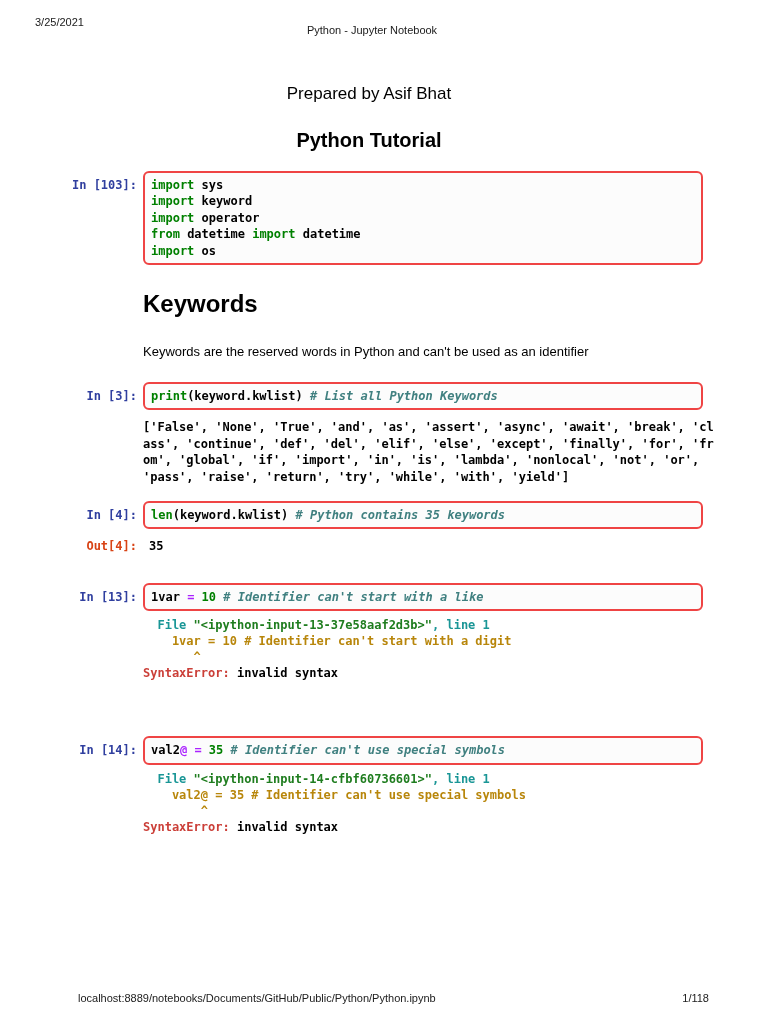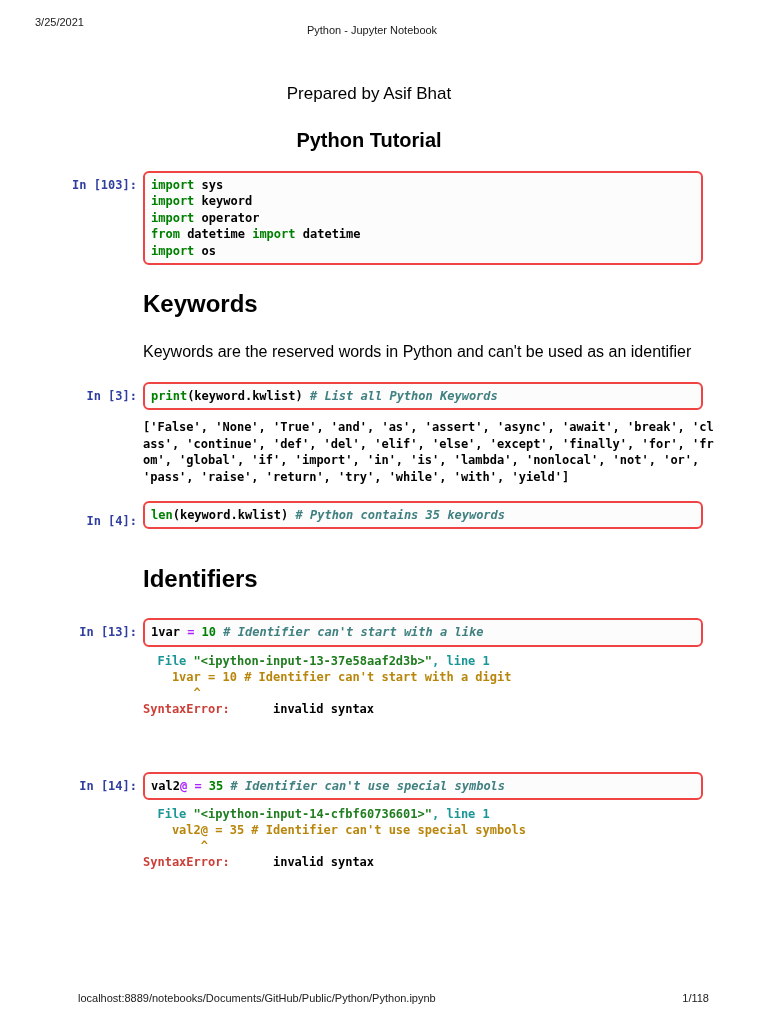--- a/index.html
+++ b/index.html
@@ -67,32 +67,32 @@
   .out-row { margin-top:9px; }
   .out-value { padding:0 6px; line-height:16px; color:#000; }
   
   .error-pre { margin:6px 0 0 108px; line-height:16px; }
   .error-line { white-space:pre; line-height:16px; }
   .tok-ef    { color:#1a9696;text-align:right; }
   .tok-efn   { color:#1f7d1f; }
   .tok-eln   { color:#1a9696; }
   .tok-ecode { color:#b8860b; }
   .tok-eerr  { color:#cb3f38; }
-  .tok-etxt  { color:#000;margin-left:36px; }
+  .tok-etxt  { color:#000; }
   
   .md-heading { font-size:24px; font-weight:bold; color:#000; line-height:23px; }
-  .md-p { font-size:16px; line-height:22px; color:#000; max-width:580px; }
+  .md-p { font-size:13px; line-height:22px; color:#000; max-width:580px; }
   .h-keywords { margin-top:27px; }
   .p-keywords { margin-top:26px; }
   .h-identifiers { margin-top:38px; }
   .p-identifiers { margin-top:24px; }
   
   .cell-imports { margin-top:19px; }
   .cell-in3 { margin-top:19px; }
-  .cell-in4 { margin-top:16px;align-items:flex-end; }
+  .cell-in4 { margin-top:16px; }
   .cell-in13 { margin-top:28px; }
   .cell-in14 { margin-top:55px; }
 </style>
 </head>
 <body>
 
 <div class="page">
 
   <div class="print-header">
     <span class="date">3/25/2021</span>
@@ -150,27 +150,29 @@
     <div class="cell-row cell-in4">
       <div class="prompt-col">
         <div class="prompt in">In [4]:</div>
       </div>
       <div class="main-col">
         <div class="input-box">
           <div class="code-line"><span class="tok-kw">len</span><span class="tok-txt">(keyword.kwlist) </span><span class="tok-com"># Python contains 35 keywords</span></div>
         </div>
       </div>
     </div>
-
-    <div class="cell-row h-identifiers">
-      <div class="prompt-col"></div>
-      <div class="main-col">
-        <div class="md-heading">Identifiers</div>
-      </div>
-    </div>
+    <div class="cell-row out-row">
+      <div class="prompt-col">
+        <div class="prompt out">Out[4]:</div>
+      </div>
+      <div class="main-col">
+        <div class="out-value">35</div>
+      </div>
+    </div>
+
 
     <div class="cell-row cell-in13">
       <div class="prompt-col">
         <div class="prompt in">In [13]:</div>
       </div>
       <div class="main-col">
         <div class="input-box">
           <div class="code-line"><span class="tok-txt">1var </span><span class="tok-op">=</span><span class="tok-txt"> </span><span class="tok-num">10</span><span class="tok-txt"> </span><span class="tok-com"># Identifier can't start with a like</span></div>
         </div>
       </div>

